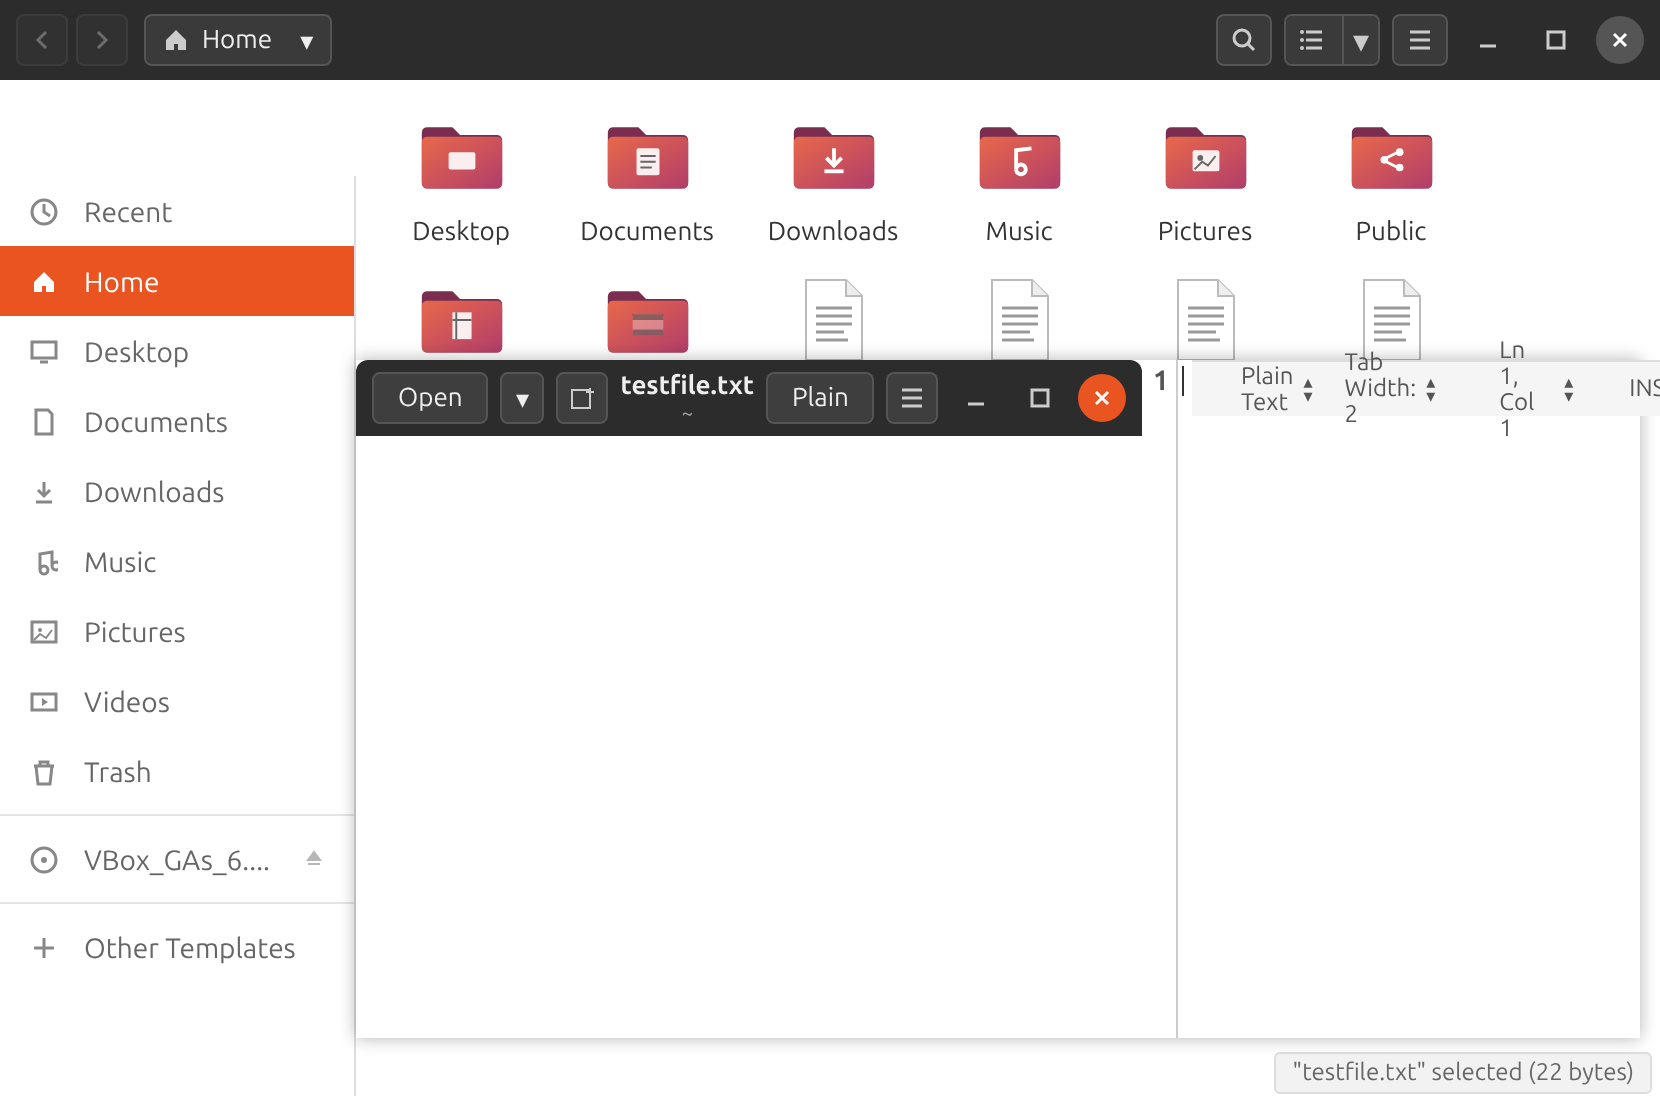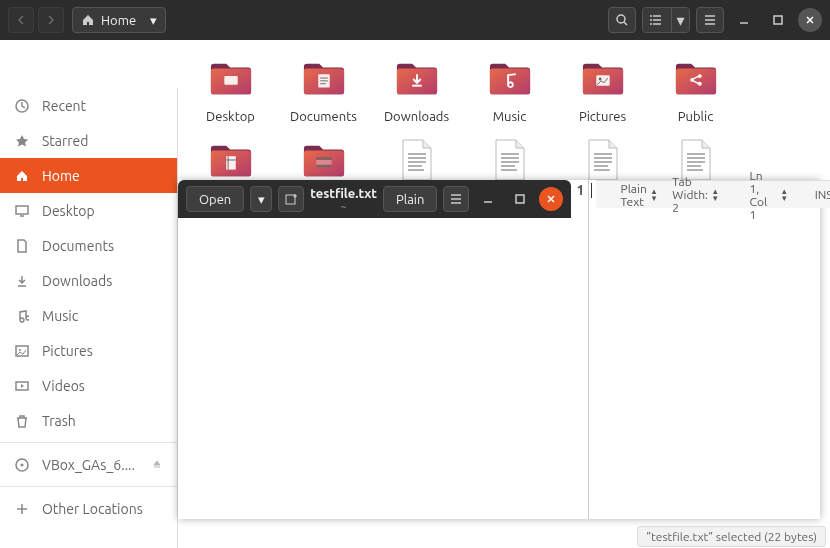--- a/index.html
+++ b/index.html
@@ -135,28 +135,20 @@
     <div id="sb-list">
         <div class="sb-item">
           <span class="sb-icon">
             <svg width="14" height="14">
               <circle cx="7" cy="7" r="6" stroke="#888" fill="none" stroke-width="1.5"></circle>
               <path d="M7 3v4l3 2" stroke="#888" fill="none" stroke-width="1.5"></path>
             </svg>
           </span>
           <span>Recent</span>
         </div>
-        <div class="sb-item">
-          <span class="sb-icon">
-            <svg width="14" height="14">
-              <path d="M7 1l2 4 4 .5-3 3 1 4-4-2-4 2 1-4-3-3 4-.5z" fill="#888"></path>
-            </svg>
-          </span>
-          <span>Starred</span>
-        </div>
         <div class="sb-item active">
           <span class="sb-icon">
             <svg width="14" height="14">
               <path d="M2 7l5-5 5 5v5H8V9H6v3H2z" fill="currentColor"></path>
             </svg>
           </span>
           <span>Home</span>
         </div>
         <div class="sb-item">
           <span class="sb-icon">
@@ -236,21 +228,21 @@
           </span>
         </div>
       </div>
     <div class="sb-sep"></div>
     <div class="sb-item">
       <span class="sb-icon">
           <svg width="14" height="14">
             <path d="M7 2v10M2 7h10" stroke="#888" stroke-width="1.5"></path>
           </svg>
         </span>
-      <span>Other Locations</span>
+      <span>Other Templates</span>
     </div>
   </div>
 
   <div class="main">
     <div class="file-grid" id="file-grid">
         <div class="file">
           <div class="file-icon">
             <svg class="folder-svg" viewBox="0 0 46 40">
   <path d="M2 8 Q2 5 5 5 H18 L22 9 H41 Q44 9 44 12 V34 Q44 37 41 37 H5 Q2 37 2 34 Z" fill="#7b2d4f"></path>
   <path d="M2 13 Q2 10 5 10 H41 Q44 10 44 13 V34 Q44 37 41 37 H5 Q2 37 2 34 Z" fill="url(#fg)"></path>

